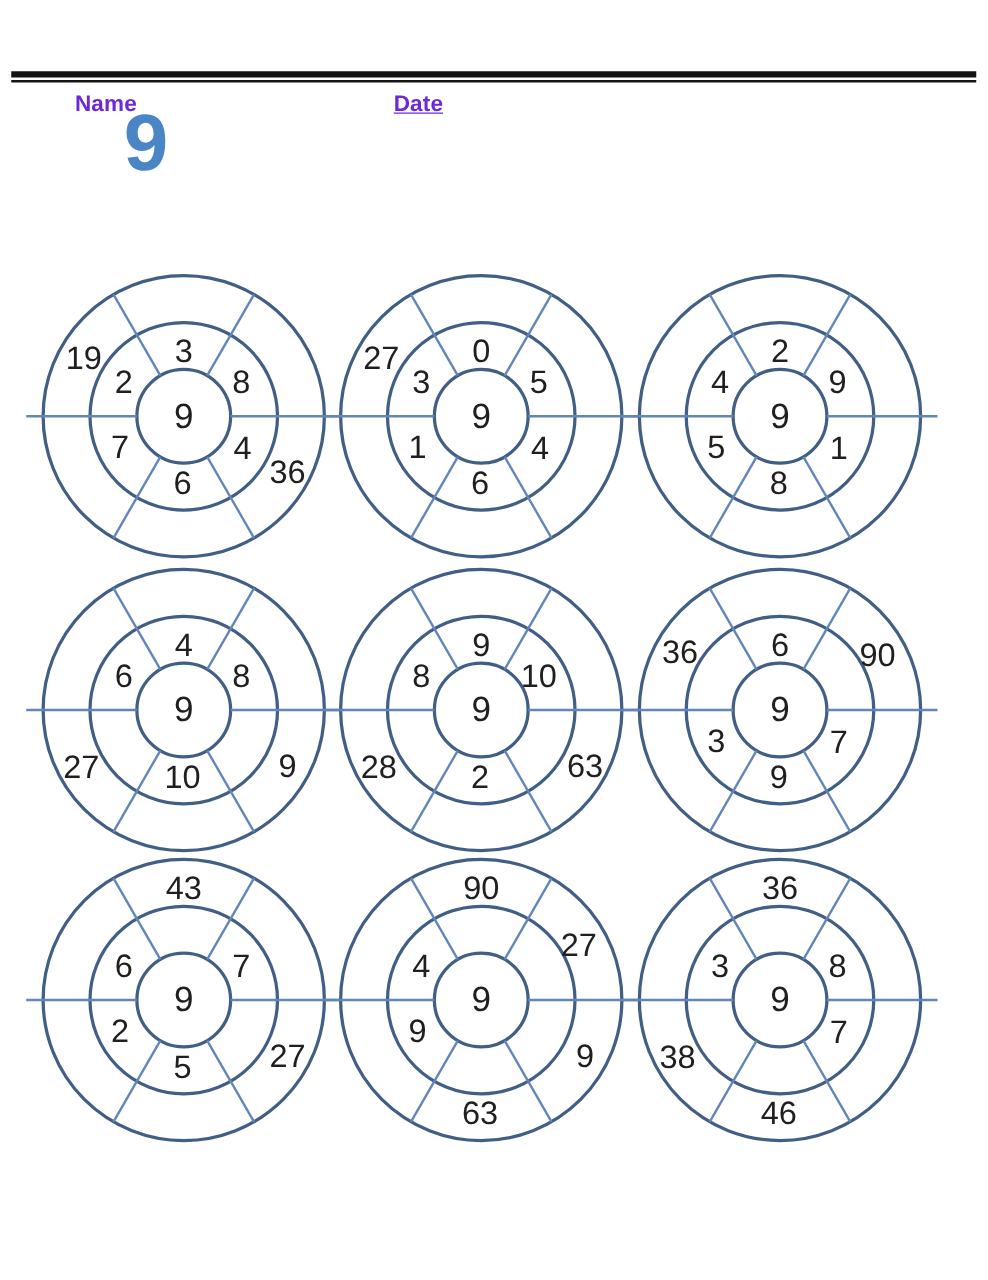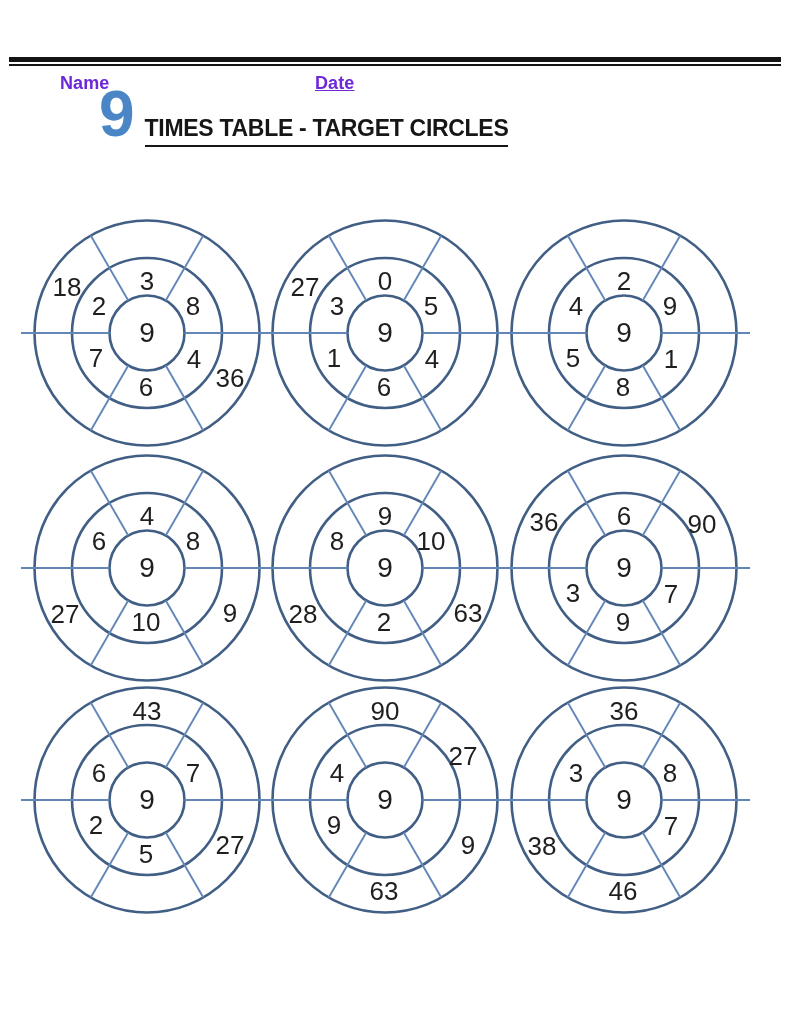--- a/index.html
+++ b/index.html
@@ -103,21 +103,20 @@
   <div class="top-rule">
     <div class="rule-thick"></div>
     <div class="rule-thin"></div>
   </div>
 
   <span class="meta name">Name</span>
   <span class="meta date">Date</span>
 
   <div class="title-row">
     <span class="big-num">9</span>
-    <span class="page-title">TIMES TABLE - TARGET CIRCLES</span>
   </div>
 
 
   <div class="cell" style="left:29px; top:215px;">
     <svg width="236" height="236" viewBox="0 0 236 236">
       <circle class="ring" cx="118" cy="118" r="112.5"></circle>
         <circle class="ring" cx="118" cy="118" r="75"></circle>
         <circle class="ring" cx="118" cy="118" r="37.5"></circle>
       <line class="spoke" x1="-8" y1="118" x2="80.5" y2="118"></line>
         <line class="spoke" x1="155.5" y1="118" x2="244" y2="118"></line>
@@ -131,21 +130,21 @@
     <span class="num i-ur">8</span>
     <span class="num i-lr">4</span>
     <span class="num i-b">6</span>
     <span class="num i-ll">7</span>
     <span class="num i-ul">2</span>
     <span class="num o-t"></span>
     <span class="num o-ur"></span>
     <span class="num o-lr">36</span>
     <span class="num o-b"></span>
     <span class="num o-ll"></span>
-    <span class="num o-ul">18</span>
+    <span class="num o-ul">19</span>
   </div>
 
   <div class="cell" style="left:267px; top:215px;">
     <svg width="236" height="236" viewBox="0 0 236 236">
       <circle class="ring" cx="118" cy="118" r="112.5"></circle>
         <circle class="ring" cx="118" cy="118" r="75"></circle>
         <circle class="ring" cx="118" cy="118" r="37.5"></circle>
       <line class="spoke" x1="-8" y1="118" x2="80.5" y2="118"></line>
         <line class="spoke" x1="155.5" y1="118" x2="244" y2="118"></line>
       <line class="spoke" x1="136.75" y1="85.52" x2="174.25" y2="20.57"></line>

